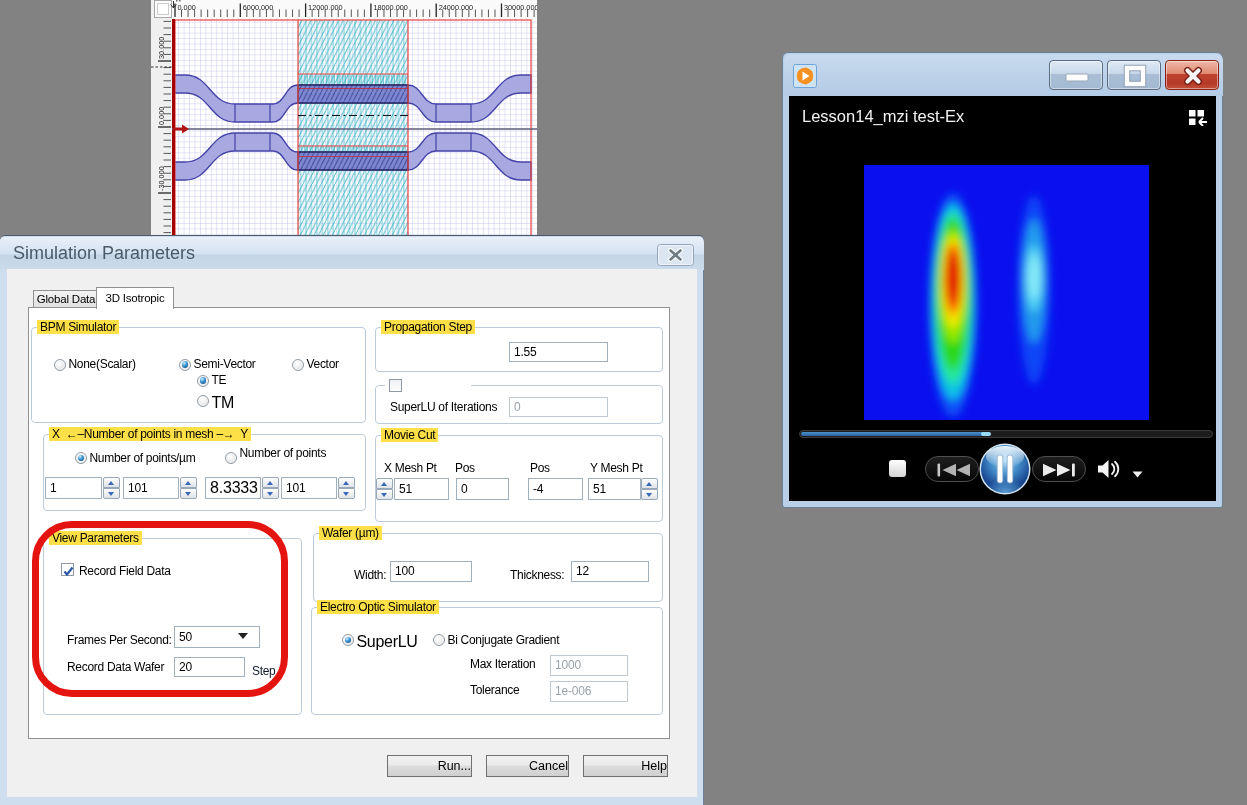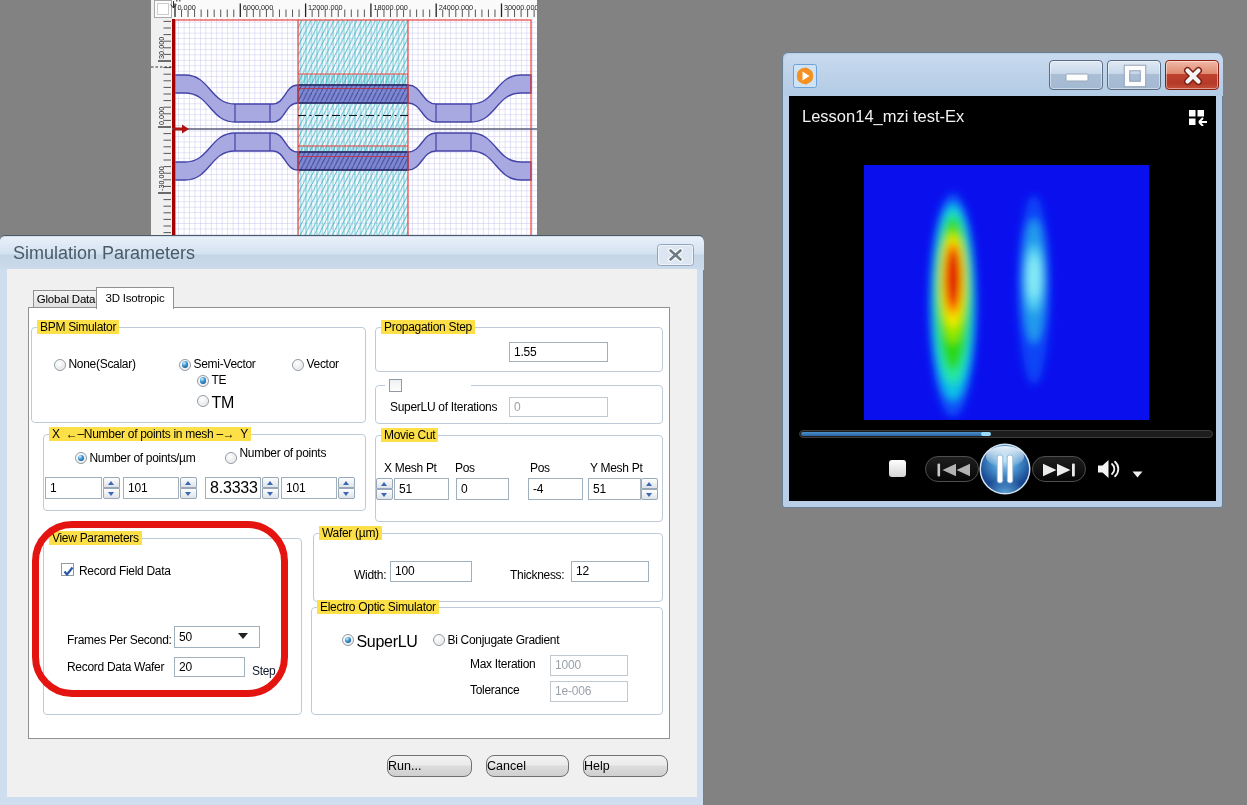--- a/index.html
+++ b/index.html
@@ -28,21 +28,21 @@
 .sdn{top:50%;border-radius:0 0 2px 2px;}
 .sup::after{content:"";position:absolute;left:50%;top:50%;margin:-2px 0 0 -3.5px;border:3.5px solid transparent;border-bottom:4.5px solid #3a68b8;border-top:none;}
 .sdn::after{content:"";position:absolute;left:50%;top:50%;margin:-2px 0 0 -3.5px;border:3.5px solid transparent;border-top:4.5px solid #3a68b8;border-bottom:none;}
 .radio{position:absolute;width:12px;height:12px;border-radius:50%;
  background:radial-gradient(circle at 40% 35%,#ffffff 0%,#ececec 55%,#d2d2d2 100%);
  border:1px solid #8f9aa4;box-sizing:border-box;box-shadow:inset 0 0 0 1px rgba(255,255,255,0.7);}
 .radio.sel::after{content:"";position:absolute;left:1.8px;top:1.8px;width:6.4px;height:6.4px;border-radius:50%;
  background:radial-gradient(circle at 35% 30%,#d8f2fc 0%,#3f9ad8 40%,#14568e 85%,#0e3f6e 100%);}
 .chk{position:absolute;width:13px;height:13px;background:#fff;border:1px solid #8f9aa4;box-sizing:border-box;}
 .chk.unchk{background:linear-gradient(#eef1f4,#fdfdfd);}
-.btn{position:absolute;border:1px solid #707070;border-radius:8px;text-align:left;font-size:12.5px;color:#000;
+.btn{position:absolute;border:1px solid #707070;border-radius:0;text-align:right;font-size:12.5px;color:#000;
  background:linear-gradient(#f2f2f2 0%,#ebebeb 45%,#dddddd 50%,#cfcfcf 100%);box-sizing:border-box;}
 #redring{left:32px;top:286px;width:256px;height:176px;border:7px solid #e41410;border-radius:40px;z-index:9;box-sizing:border-box;}
 
 #pframe{left:0;top:0;width:441px;height:456px;background:#b9cfe7;border:1px solid #6b7f95;box-sizing:border-box;border-radius:6px 6px 3px 3px;}
 #pframe::before{content:"";position:absolute;left:1px;top:1px;width:439px;height:42px;
  background:linear-gradient(#c8daee,#b3cbe5);border-radius:6px 6px 0 0;}
 #picon{left:11px;top:12px;}
 .wbtn{top:8px;width:54px;height:30px;border:1px solid #5a6d85;border-radius:4px;box-sizing:border-box;box-shadow:inset 0 0 0 1px rgba(255,255,255,0.45);}
 #pcontent{left:7px;top:44px;width:427px;height:405px;background:#000;}
 #video{left:75px;top:69px;width:285px;height:255px;}

